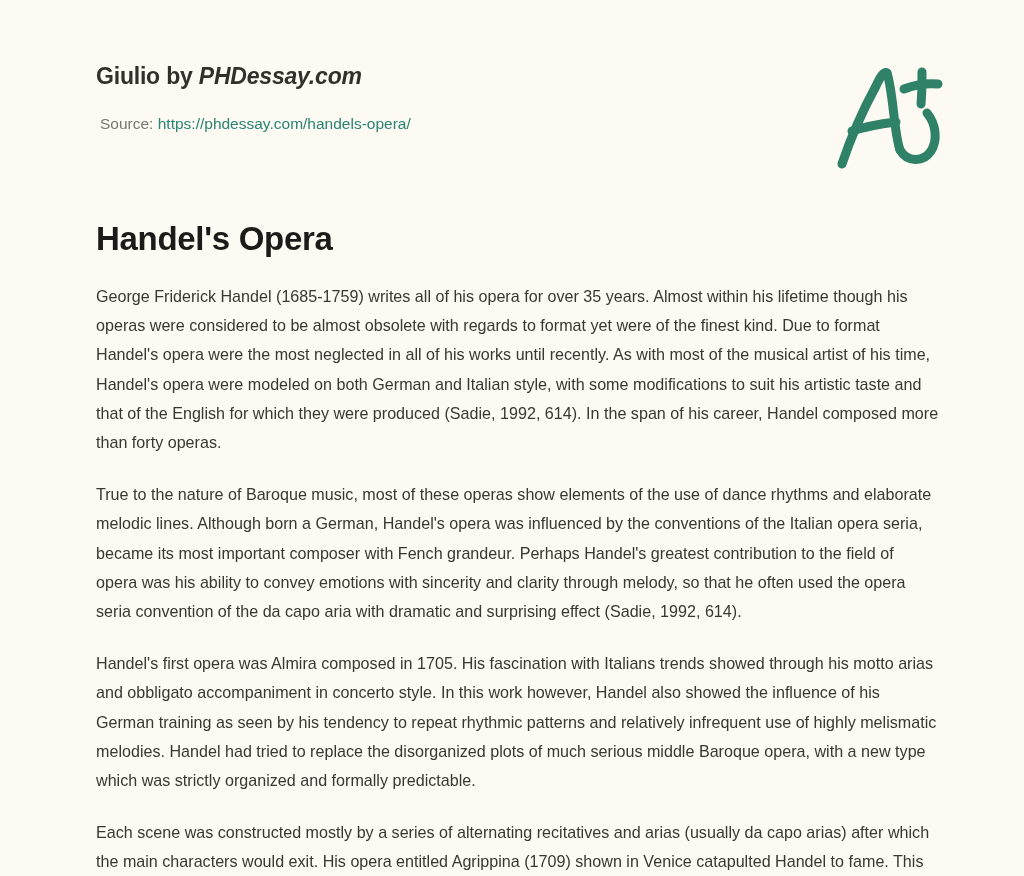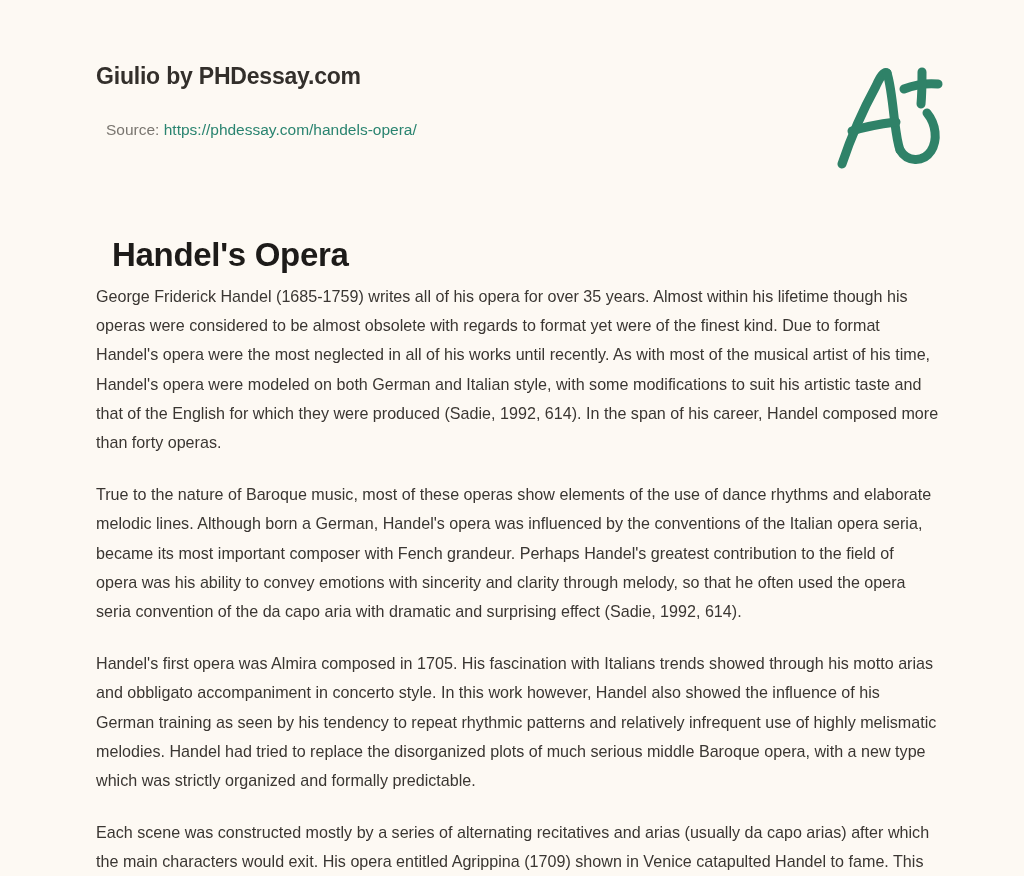--- a/index.html
+++ b/index.html
@@ -33,24 +33,24 @@
   .byline {
     font-size: 23px;
     font-weight: bold;
     letter-spacing: -0.2px;
     color: #332f2b;
     line-height: 1.25;
     margin: 0;
     white-space: nowrap;
   }
   .byline .byline-prefix { font-weight: bold; }
-  .byline .byline-brand  { font-weight: bold; }
+  .byline .byline-brand  { font-weight: bold; font-style: italic; }
 
   .source-line {
-    margin: 10px;
+    margin: 4px;
     padding-top: 19px;
     font-size: 15.5px;
     line-height: 1.3;
     color: #7a7670;
     white-space: nowrap;
   }
   .source-label {
     color: #7a7670;
   }
   .source-url {
@@ -70,21 +70,21 @@
     display: block;
     width: 120px;
     height: 105px;
   }
 
   
   .title {
     position: absolute;
     left: 96px;
     top: 219px;
-    margin: 16px;
+    margin: 0;
     font-size: 33px;
     font-weight: bold;
     letter-spacing: -0.3px;
     color: #1d1b19;
     line-height: 1.2;
   }
 
   
   .article {
     position: absolute;

